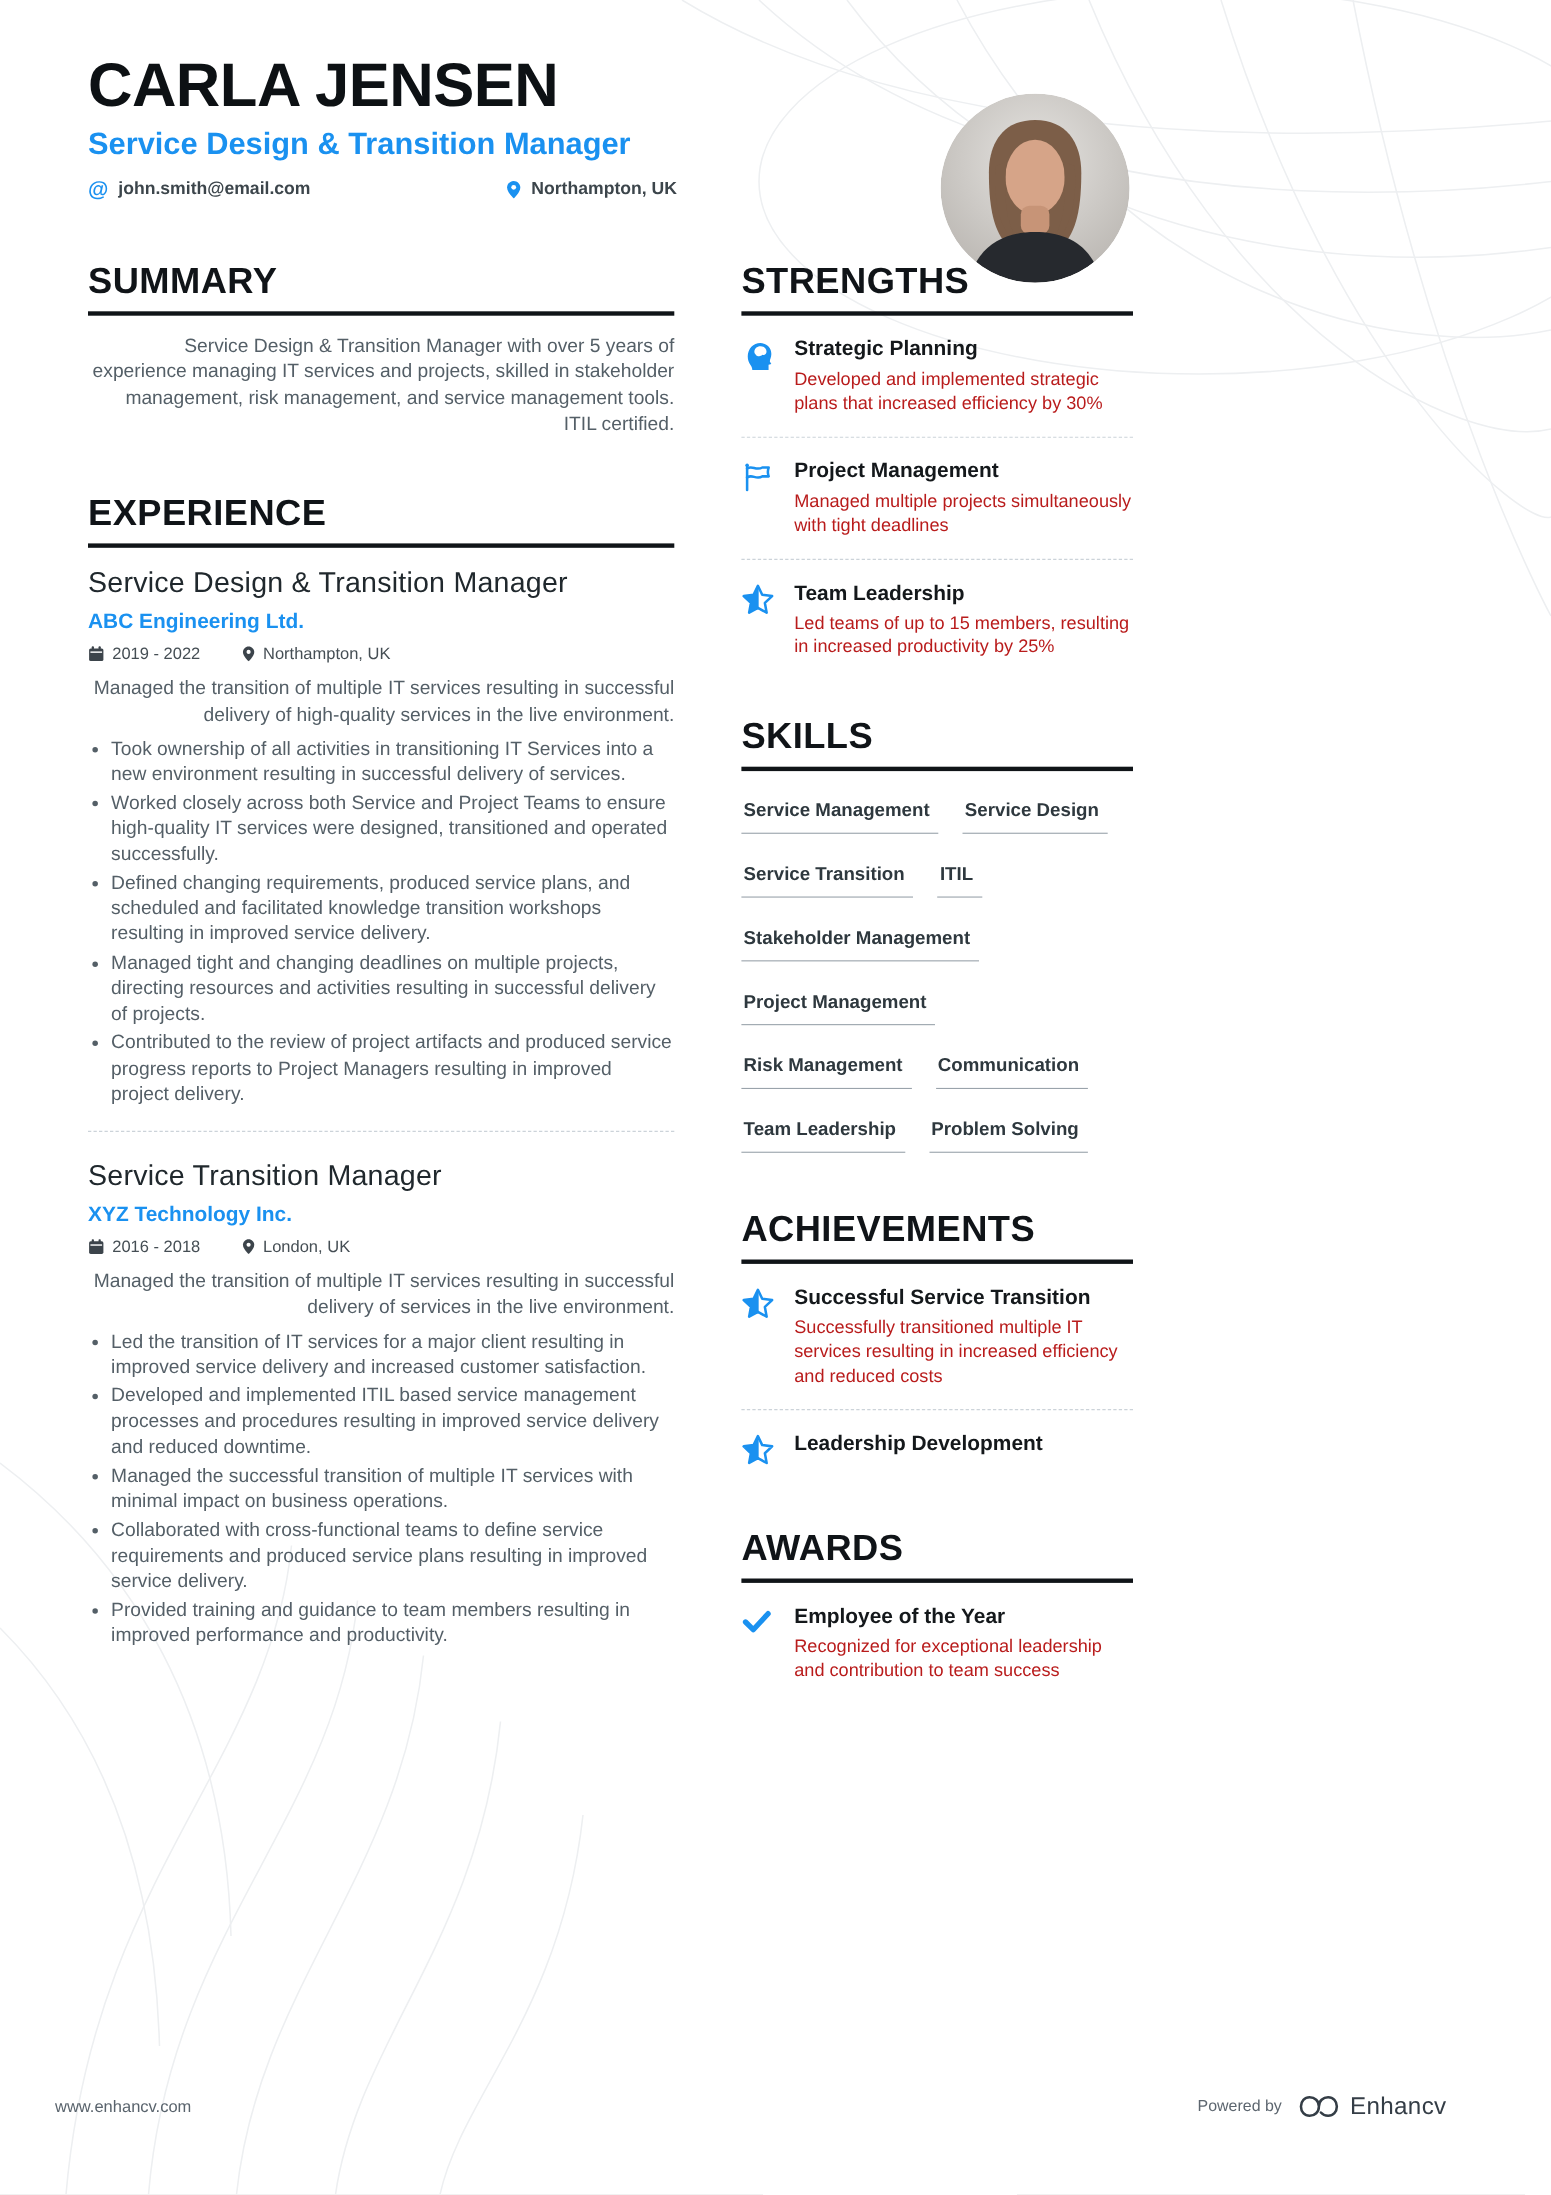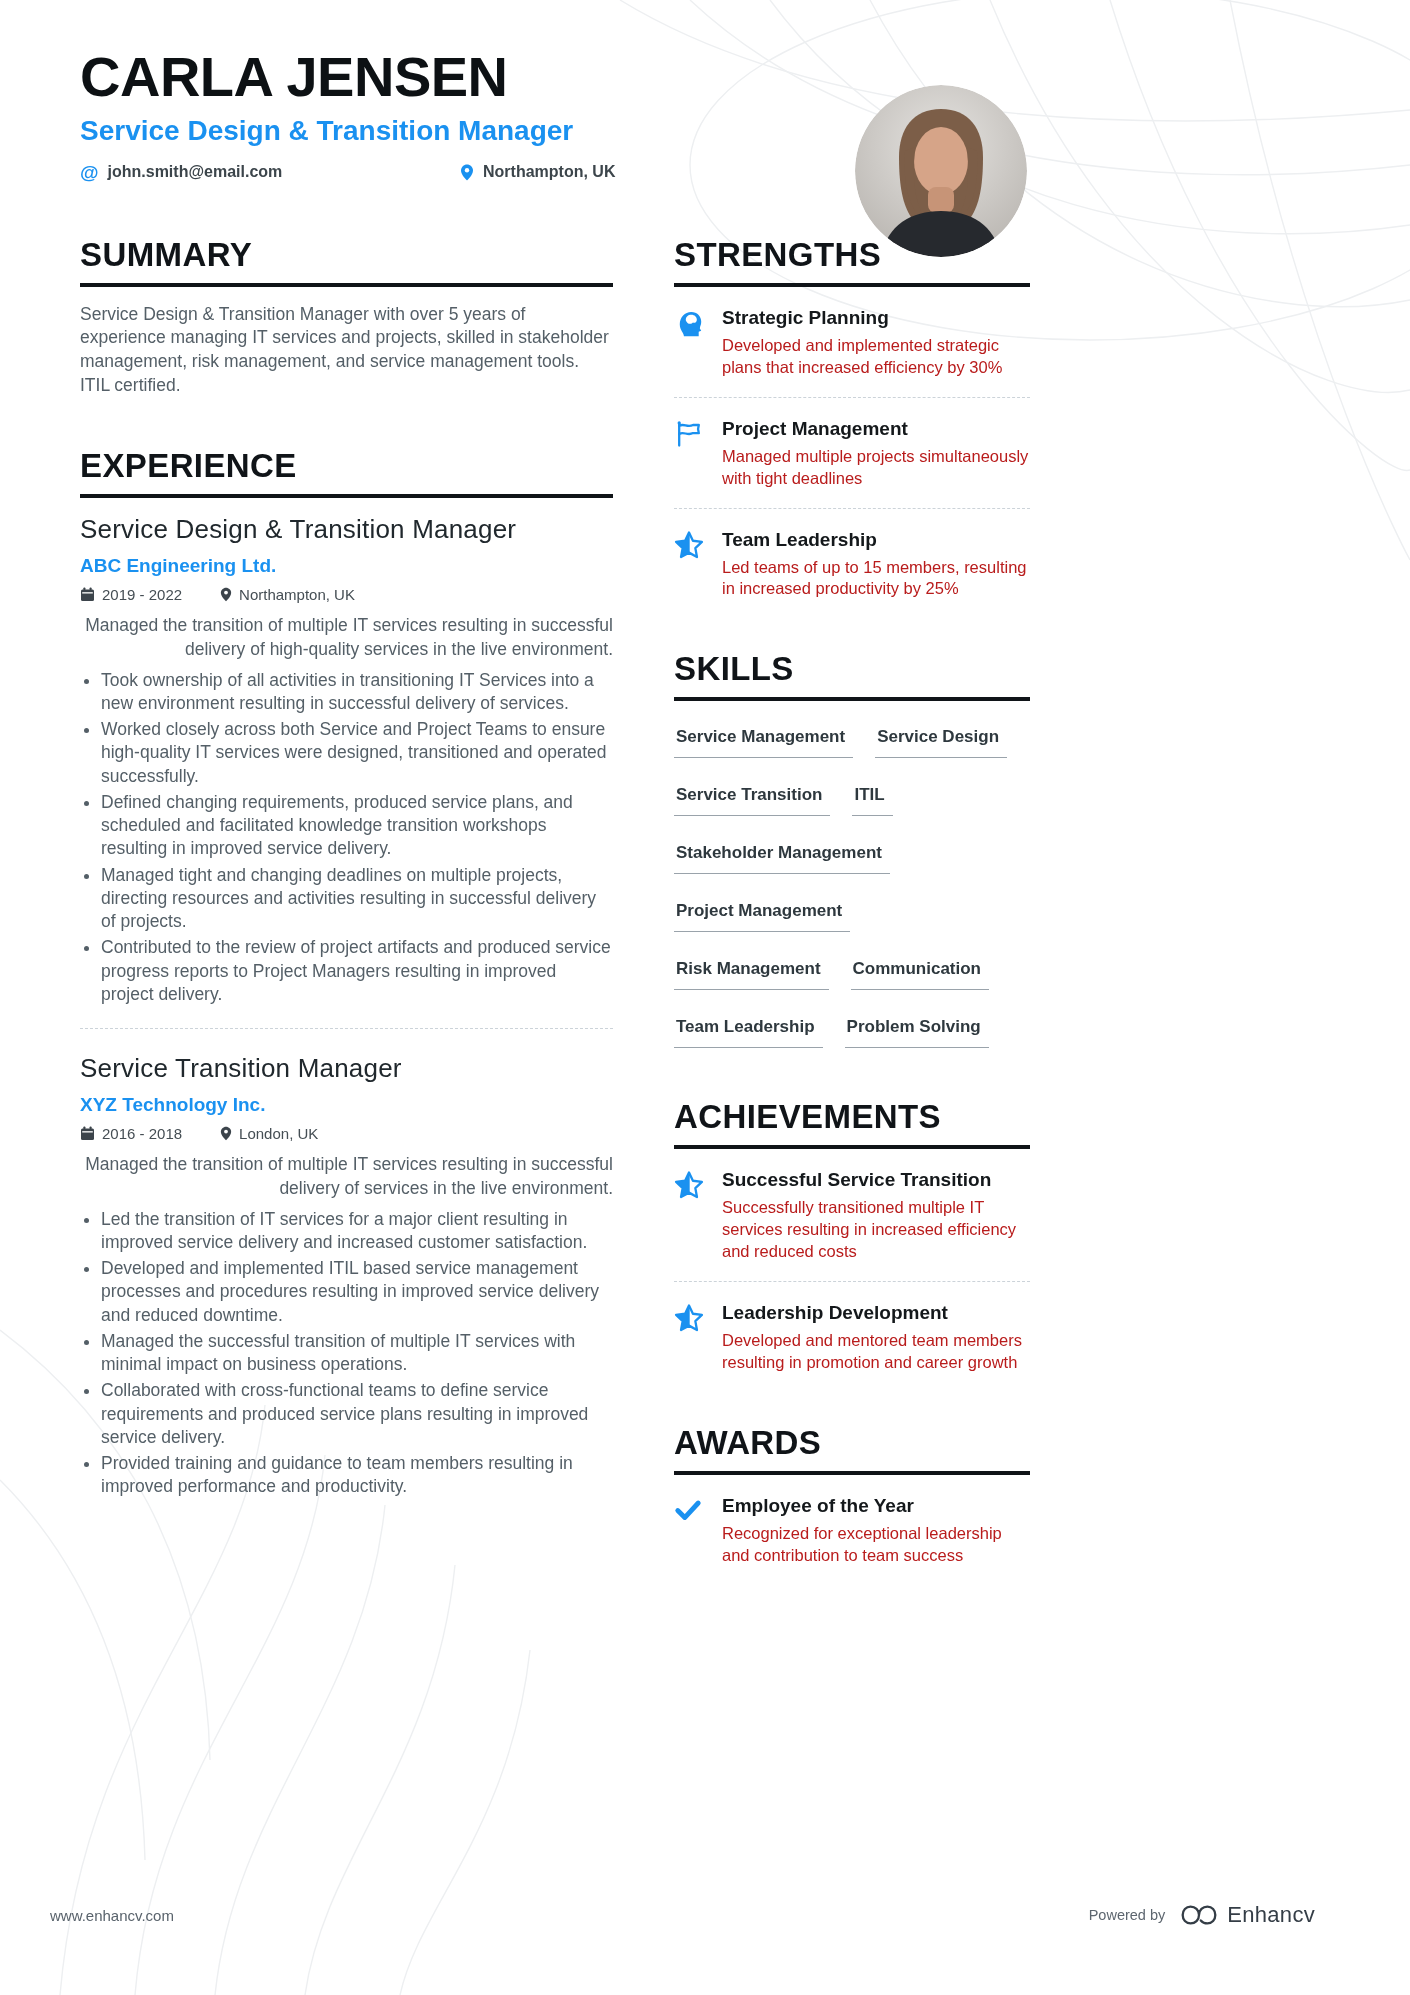--- a/index.html
+++ b/index.html
@@ -23,21 +23,21 @@
   .columns{display:flex;margin-top:54px;align-items:flex-start;}
   .col-left{width:533px;flex:none;}
   .col-right{width:356px;flex:none;margin-left:61px;}
 
   .sec-h{margin:0;font-size:33px;font-weight:700;color:#101418;letter-spacing:.4px;
          border-bottom:4px solid #101418;padding-bottom:9px;}
   .section{margin-top:50px;}
   .section.first{margin-top:0;}
 
   .body-text{font-size:17.5px;line-height:1.35;color:#545f67;}
-  .summary-text{margin-top:16px;}
+  .summary-text{margin-top:16px;text-align:right;}
 
   
   .job{margin-top:16px;}
   .job+.job{border-top:1px dashed #ccd3d9;margin-top:22px;padding-top:24px;}
   .job-title{font-size:26px;font-weight:400;color:#20282d;letter-spacing:.2px;}
   .company{margin-top:10px;font-size:19px;font-weight:700;color:#1a91f0;}
   .meta-row{margin-top:9px;display:flex;align-items:center;gap:10px;font-size:15px;font-weight:500;color:#454e54;}
   .meta-item{display:flex;align-items:center;gap:7px;}
   .meta-gap{width:18px;}
   .job-desc{margin-top:11px;text-align:right;}
@@ -323,21 +323,20 @@
                     <clipPath id="halfL3">
                       <rect x="0" y="0" width="13.6" height="26"></rect>
                     </clipPath>
                   </defs>
                 <path d="M13 2.2 L16.4 9.3 L24.2 10.3 L18.5 15.7 L19.9 23.4 L13 19.6 L6.1 23.4 L7.5 15.7 L1.8 10.3 L9.6 9.3 Z" fill="none" stroke="#1a91f0" stroke-width="2" stroke-linejoin="round"></path>
                 <path d="M13 2.2 L16.4 9.3 L24.2 10.3 L18.5 15.7 L19.9 23.4 L13 19.6 L6.1 23.4 L7.5 15.7 L1.8 10.3 L9.6 9.3 Z" fill="#1a91f0" clip-path="url(#halfL3)"></path>
               </svg>
             </div>
             <div>
               <div class="r-item-title">Leadership Development</div>
-              <div class="r-item-desc">Developed and mentored team members resulting in promotion and career growth</div>
             </div>
           </div>
         </div>
 
         <div class="section">
           <h2 class="sec-h">AWARDS</h2>
           <div class="r-item">
             <div class="ic">
               <svg width="28" height="28" viewBox="0 0 26 26">
                 <path d="M3.5 13.5 L10 20 L22.5 6.5" fill="none" stroke="#1a91f0" stroke-width="4.5" stroke-linecap="round" stroke-linejoin="round"></path>

